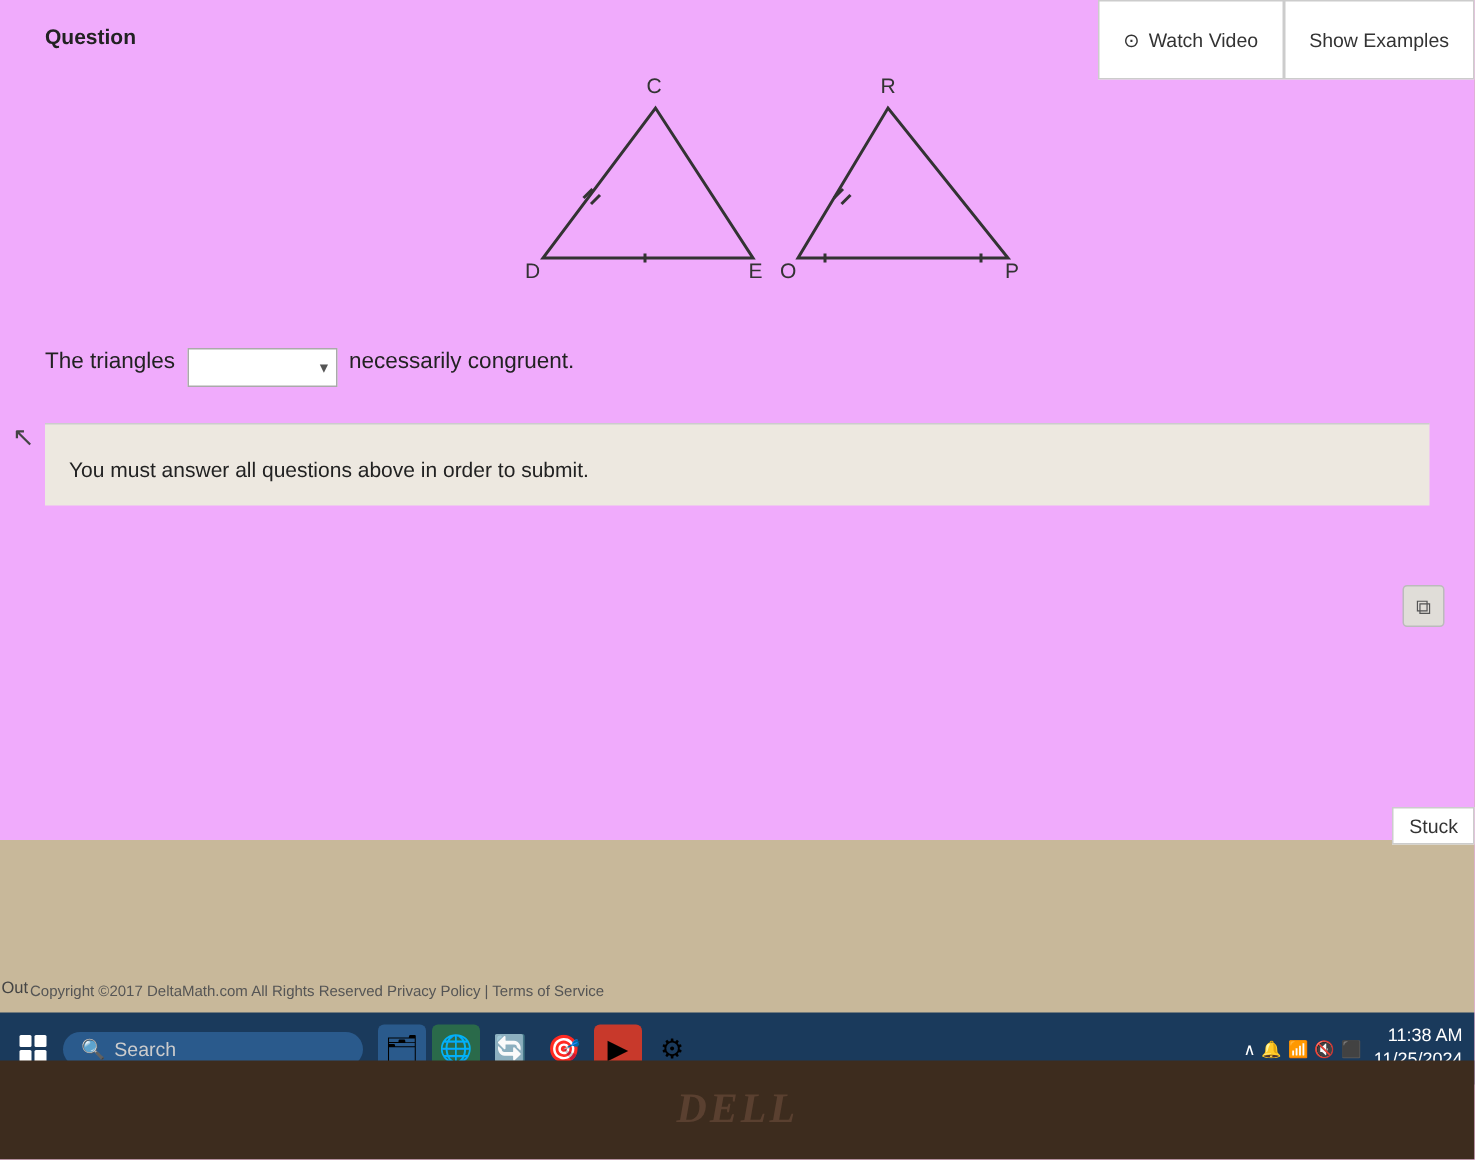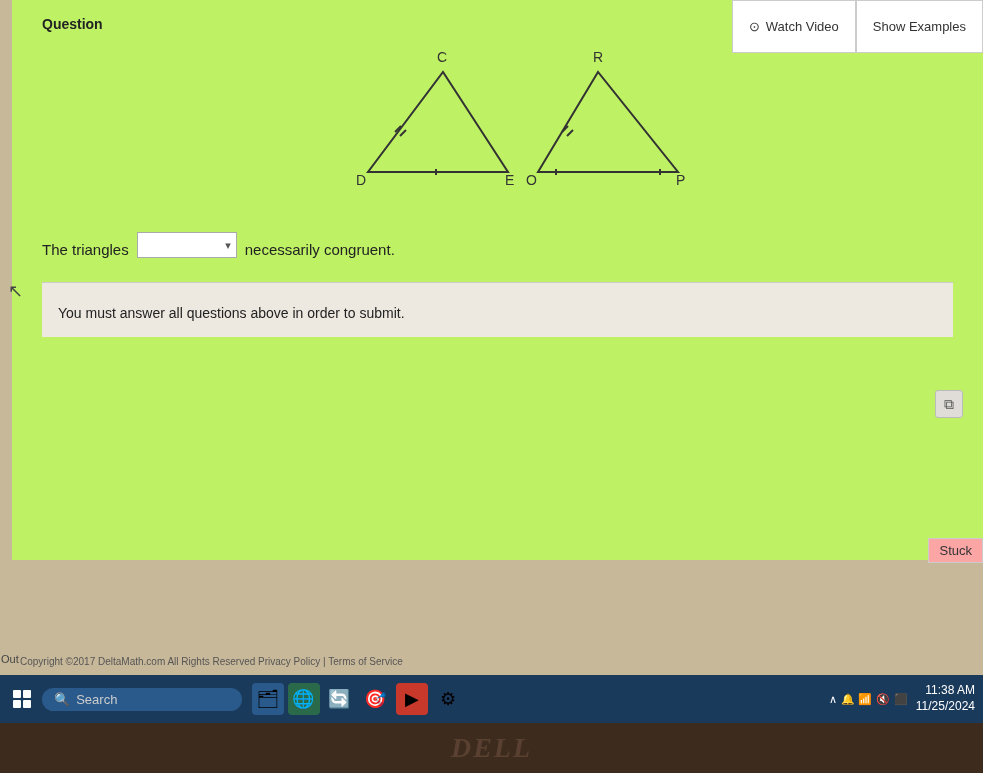--- a/index.html
+++ b/index.html
@@ -40,24 +40,23 @@
       cursor: pointer;
       color: #333;
     }
 
     
     .main-content {
       position: absolute;
       top: 0;
       left: 0;
       right: 0;
-      background: #bef264;
+      background: #f0abfc;
       padding: 16px 30px 16px 30px;
       min-height: 560px;
-      margin-left: 12px;
     }
 
     .question-label {
       font-size: 14px;
       font-weight: bold;
       color: #222;
       margin-bottom: 10px;
     }
 
     .question-text {
@@ -76,21 +75,21 @@
     }
 
     .diagram-svg {
       width: 420px;
       height: 160px;
     }
 
     
     .answer-row {
       display: flex;
-      align-items: flex-end;
+      align-items: flex-start;
       gap: 8px;
       margin-bottom: 24px;
       font-size: 15px;
       color: #222;
     }
 
     .triangles-dropdown {
       border: 1px solid #aaa;
       background: white;
       padding: 4px 8px;
@@ -161,21 +160,21 @@
       font-size: 14px;
       color: #555;
       cursor: pointer;
     }
 
     
     .stuck-btn {
       position: absolute;
       right: 0;
       bottom: 210px;
-      background: #fca5a5;
+      background: #ffffff;
       border: 1px solid #ccc;
       padding: 4px 10px;
       font-size: 13px;
       cursor: pointer;
       color: #333;
     }
 
     
     .footer {
       position: absolute;
@@ -278,21 +277,21 @@
       text-align: right;
       line-height: 1.3;
     }
 
     
     .laptop-bottom {
       position: absolute;
       bottom: 0;
       left: 0;
       right: 0;
-      height: 50px;
+      height: 66px;
       background: #3d2c1e;
       display: flex;
       align-items: center;
       justify-content: center;
     }
 
     .dell-logo {
       color: #5a4030;
       font-size: 28px;
       font-style: italic;

